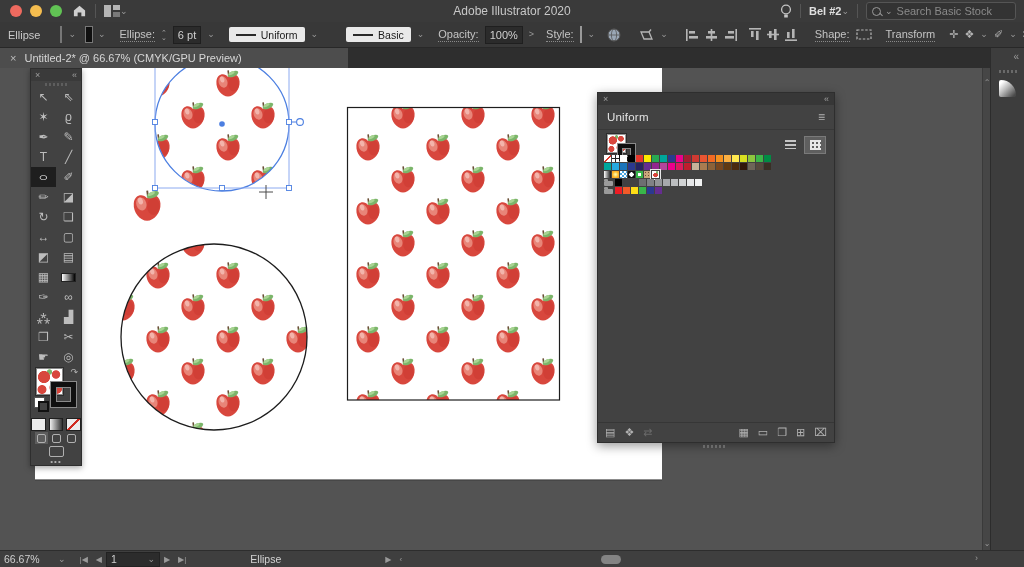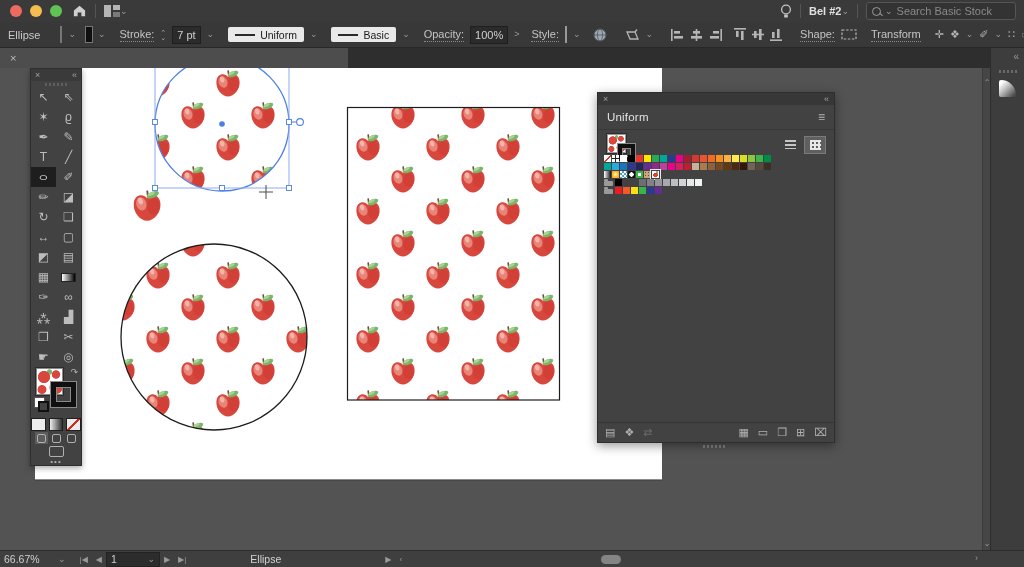--- a/index.html
+++ b/index.html
@@ -177,20 +177,21 @@
     </span>
     <span class="mdiv"></span>
     <span class="icon-btn">
       <svg width="16" height="12" viewBox="0 0 16 12">
           <rect x="0" y="0" width="7" height="12" fill="#b5b5b5"></rect>
           <rect x="9" y="0" width="7" height="5" fill="#b5b5b5"></rect>
           <rect x="9" y="7" width="7" height="5" fill="#7a7a7a"></rect>
         </svg>
     </span>
     <span class="chev">⌄</span>
+    <div class="mb-title">Adobe Illustrator 2020</div>
     <div class="mb-right">
       <span class="icon-btn">
         <svg width="12" height="15" viewBox="0 0 12 15">
             <circle cx="6" cy="5.5" r="4.4" fill="none" stroke="#c5c5c5" stroke-width="1.3"></circle>
             <rect x="4.2" y="10.5" width="3.6" height="3" fill="#c5c5c5"></rect>
           </svg>
       </span>
       <span class="mdiv"></span>
       <span style="color:#e0e0e0;font-weight:bold;">Bel #2</span>
       <span class="chev">⌄</span>
@@ -202,35 +203,35 @@
       </div>
     </div>
   </div>
 
   <div class="abs controlbar">
     <span style="color:#c9c9c9;margin-right:14px;">Ellipse</span>
     <span class="swatch16 apple-mini"></span>
     <span class="chev">⌄</span>
     <span class="strokechip" style="margin-left:4px;"></span>
     <span class="chev">⌄</span>
-    <span class="u" style="margin-left:8px;">Stroke:</span>
+    <span class="u" style="margin-left:8px;">Ellipse:</span>
     <span class="stepper">
         <span>⌃</span>
         <span>⌄</span>
       </span>
     <span class="fieldd" style="width:52px;justify-content:space-between;">
-      <span>7 pt</span>
+      <span>6 pt</span>
     </span>
     <span class="chev">⌄</span>
     <span class="pill" style="margin-left:8px;">
       <span class="pline"></span>
       <span>Uniform</span>
     </span>
     <span class="chev">⌄</span>
-    <span class="pill" style="margin-left:8px;">
+    <span class="pill" style="margin-left:22px;">
       <span class="pline"></span>
       <span>Basic</span>
     </span>
     <span class="chev">⌄</span>
     <span class="u" style="margin-left:8px;">Opacity:</span>
     <span class="fieldd" style="width:46px;">100%</span>
     <span class="chev">&gt;</span>
     <span class="u" style="margin-left:6px;">Style:</span>
     <span class="whitechip"></span>
     <span class="chev">⌄</span>
@@ -306,20 +307,21 @@
     <span class="icon-btn">✐</span>
     <span class="chev">⌄</span>
     <span class="icon-btn">∷</span>
     <span class="icon-btn" style="color:#6e6e6e;">▭</span>
 
   </div>
 
   <div class="abs tabbar">
     <div class="doctab">
       <span style="color:#bdbdbd;">×</span>
+      <span>Untitled-2* @ 66.67% (CMYK/GPU Preview)</span>
     </div>
   </div>
 
   <div class="abs main">
 
     <div class="canvas">
       <svg class="scene" width="982" height="482" viewBox="0 0 982 482">
         <defs>
           <g id="apple">
             <ellipse cx="19" cy="5" rx="6.6" ry="3.6" transform="rotate(-24 19 5)" fill="#ffffff"></ellipse>

